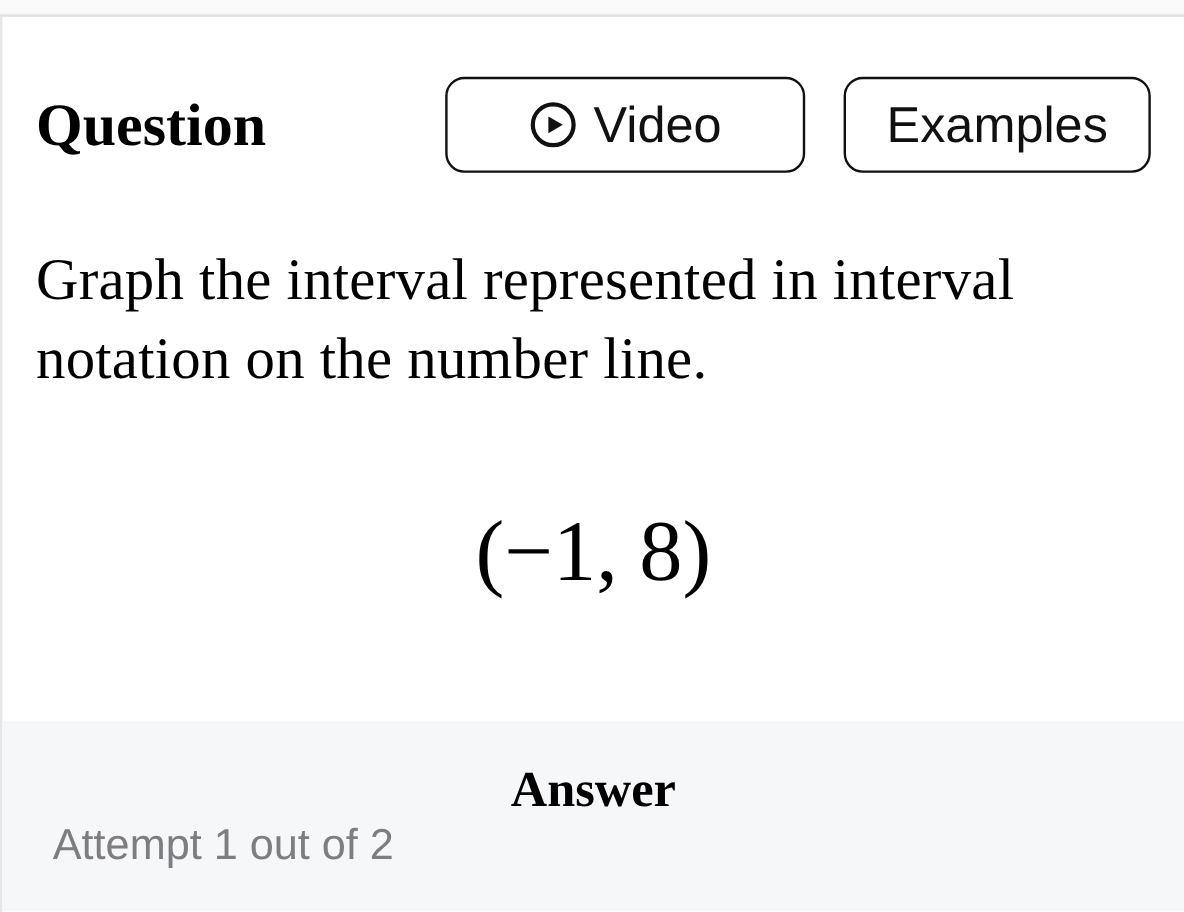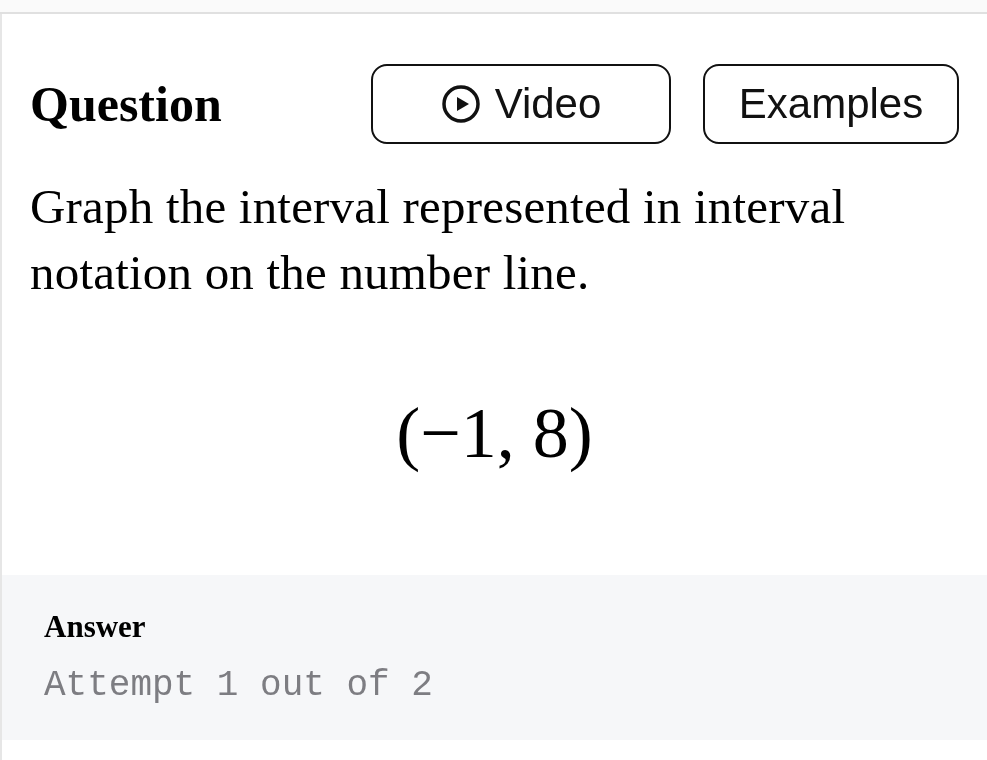--- a/index.html
+++ b/index.html
@@ -53,47 +53,47 @@
   .video-btn { width: 300px; }
   .examples-btn { width: 256px; }
   .play-icon-wrap {
     display: inline-flex;
     align-items: center;
     justify-content: center;
   }
   .prompt {
     font-size: 49px;
     line-height: 1.35;
-    margin-top: 30px;
+    margin-top: 56px;
     font-family: Georgia, 'Times New Roman', serif;
     letter-spacing: 0.2px;
   }
   .interval-expr {
     text-align: center;
     font-size: 72px;
     margin-top: 86px;
     font-family: Georgia, 'Times New Roman', serif;
   }
   .answer-box {
     margin-top: 100px;
     margin-left: -28px;
     margin-right: -28px;
     padding: 34px 42px 34px 42px;
     background: #f6f7f9;
   }
   .answer-title {
     font-family: Georgia, 'Times New Roman', serif;
     font-weight: 700;
-    font-size: 31px;
+    font-size: 42px;
+    text-align: center;
   }
   .attempt-text {
-    font-family: Liberation Mono, monospace;
+    font-family: Liberation Sans, sans-serif;
     font-size: 36px;
     color: #7d7d82;
-    margin-top: 20px;
   }
 </style>
 </head>
 <body>
 
 <div class="top-bar"></div>
 
 <div class="container">
 
   <div class="header-row">

